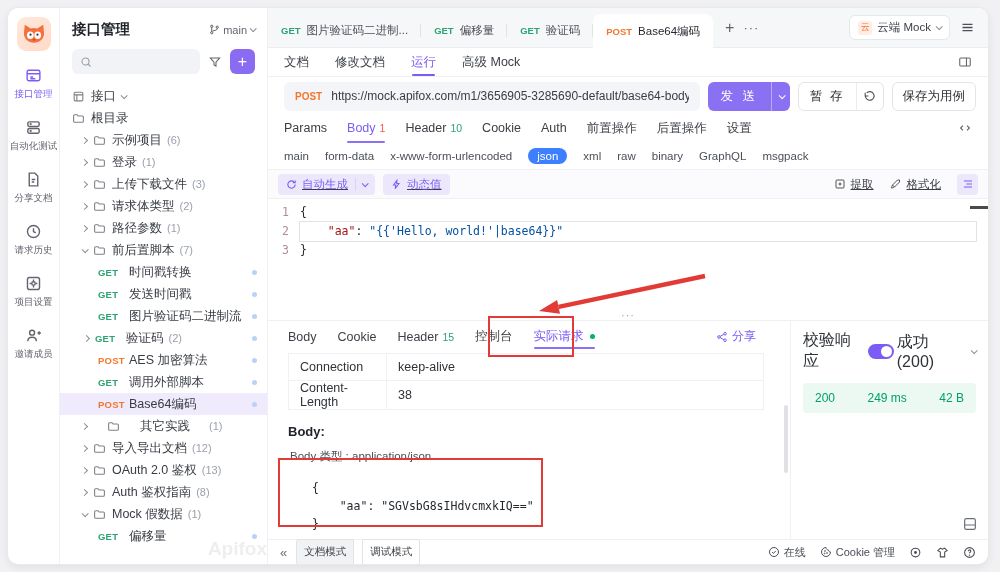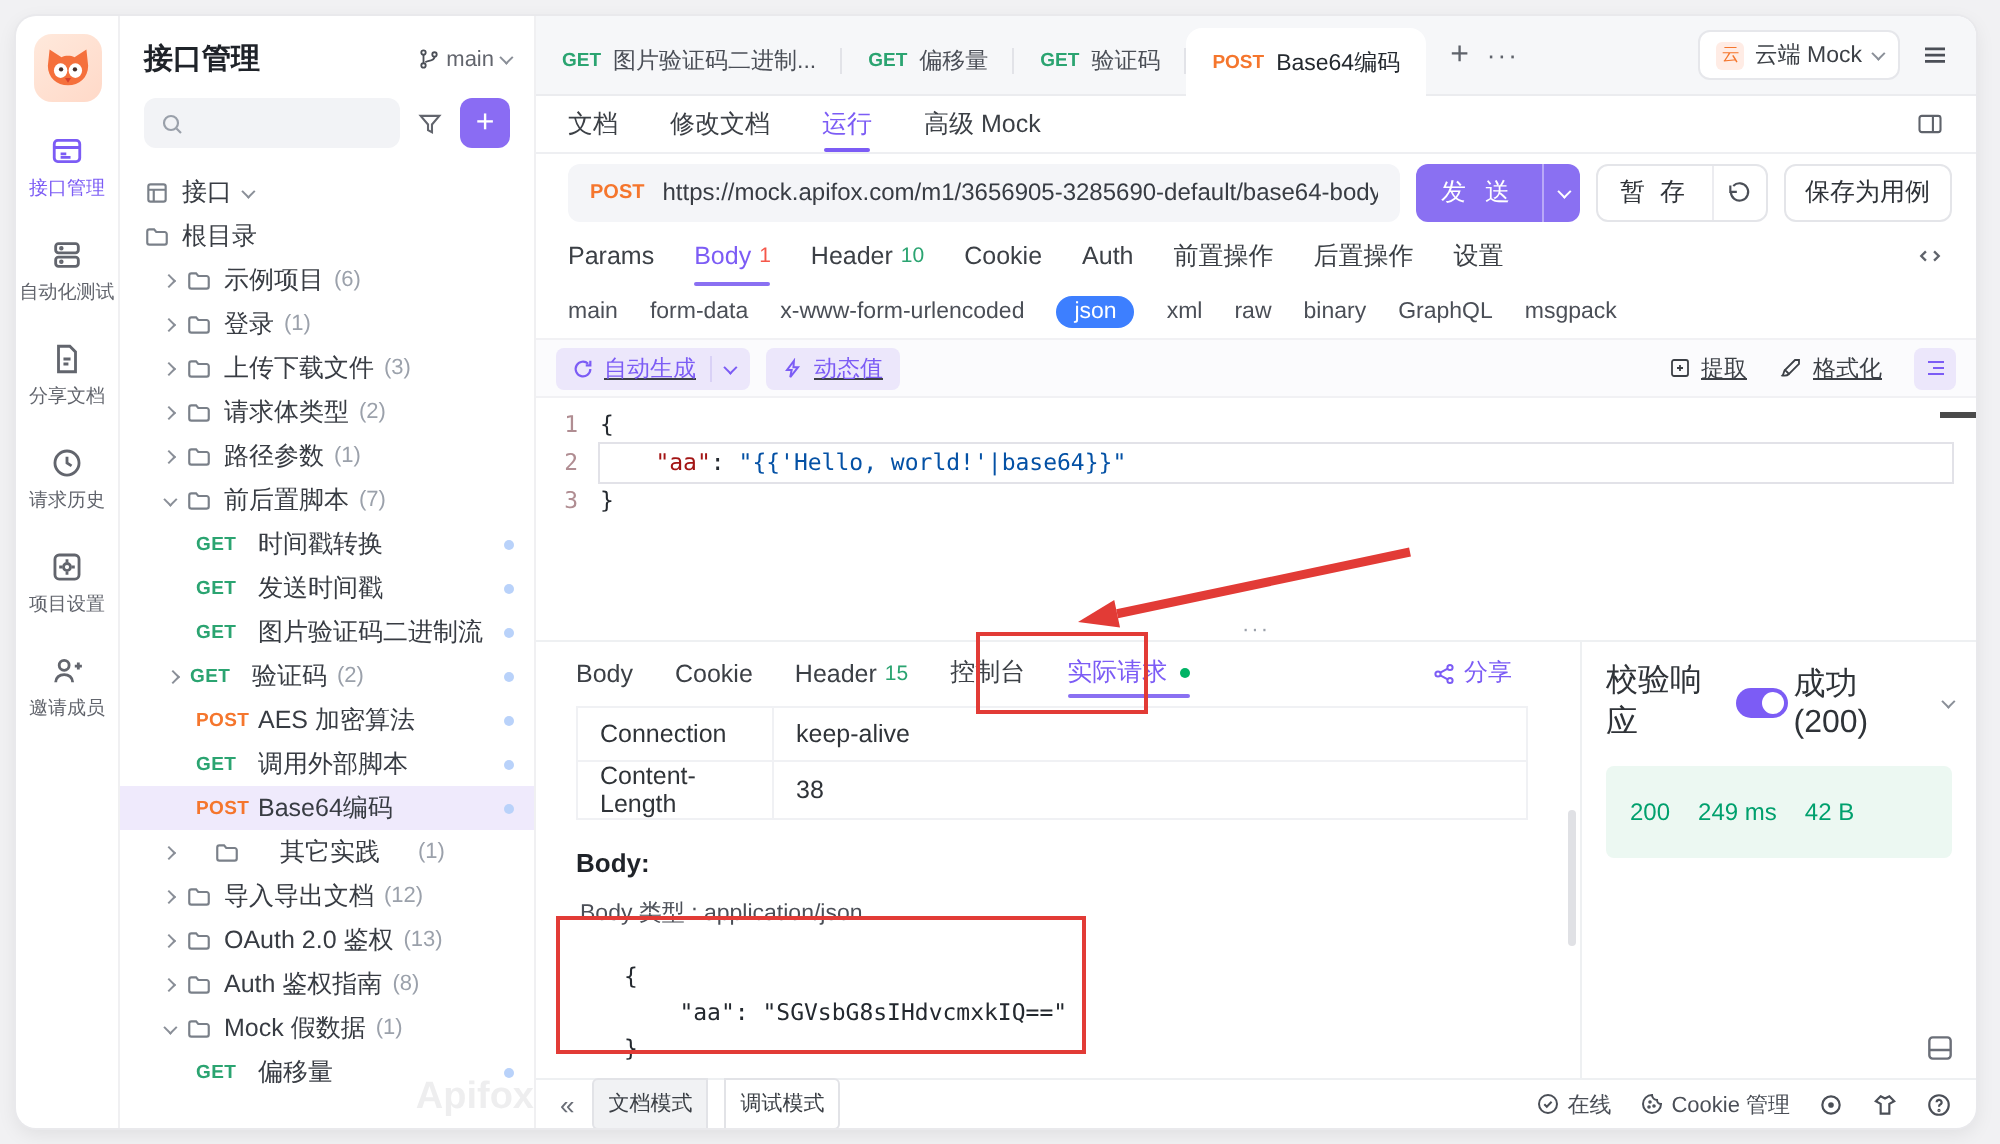--- a/index.html
+++ b/index.html
@@ -129,21 +129,21 @@
   .body-label{margin-top:14px; font-weight:700; font-size:13px; color:#1f2329;}
   .body-type{margin-top:10px; font-size:11.5px; color:#4b4f57; padding-left:2px;}
   .resp-code{margin-top:15px; padding-left:24px; font-family:"DejaVu Sans Mono","Liberation Mono",monospace; font-size:11.5px; line-height:18px; color:#24292f; white-space:pre;}
   .resp-scroll{position:absolute; right:2px; top:84px; width:4px; height:68px; background:#e0e1e5; border-radius:2px;}
 
   .resp-right{width:198px; flex-shrink:0; border-left:1px solid #eef0f2; position:relative; padding:9px 12px;}
   .vr-row{display:flex; align-items:center; gap:3px; font-size:16px; color:#2f3338;}
   .toggle{width:26px; height:15px; background:#7c5cf5; border-radius:8px; position:relative; flex-shrink:0; cursor:pointer;}
   .toggle::after{content:""; position:absolute; right:2px; top:2px; width:11px; height:11px; background:#fff; border-radius:50%;}
   .vr-caret{margin-left:auto;}
-  .status-bar{margin-top:11px; height:46px; background:#ecf8f2; border-radius:4px; display:flex; align-items:center; gap:14px; padding:0 12px; color:#00a06d; font-size:12px;}
+  .status-bar{margin-top:11px; height:30px; background:#ecf8f2; border-radius:4px; display:flex; align-items:center; gap:14px; padding:0 12px; color:#00a06d; font-size:12px;justify-content:space-between;}
   .layout-btn{position:absolute; right:10px; bottom:7px; color:#6b6f78; cursor:pointer;}
 
   .footer{height:25px; border-top:1px solid #eef0f2; display:flex; align-items:center; padding:0 12px; gap:9px; font-size:11px; color:#4b4f57; flex-shrink:0;}
   .collapse{color:#6b6f78; font-size:13px; cursor:pointer;}
   .mode-pill{height:26px; padding:0 7px; display:flex; align-items:center; font-size:10.5px; border:1px solid #e2e3e7; background:#fff; color:#3c4046; cursor:pointer;}
   .mode-pill.sel{background:#f1f2f4; border-radius:3px 0 0 3px;}
   .mode-pill.unsel{border-radius:0 3px 3px 0; margin-left:-1px;}
   .f-right{margin-left:auto; display:flex; align-items:center; gap:14px;}
   .f-item{display:flex; align-items:center; gap:4px; cursor:pointer;}
   .f-ico{display:flex; cursor:pointer; color:#4b4f57;}

